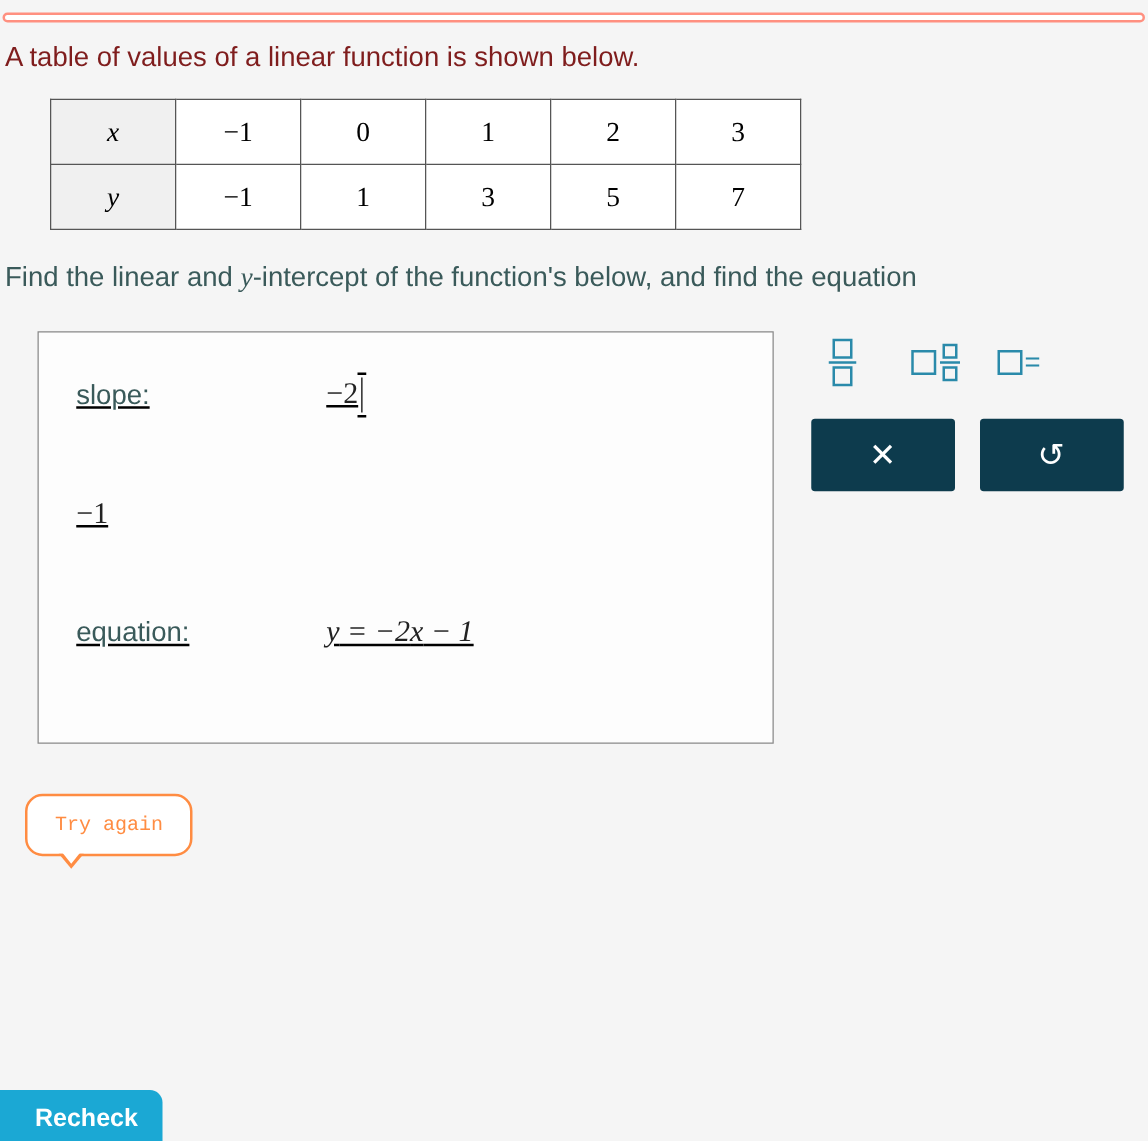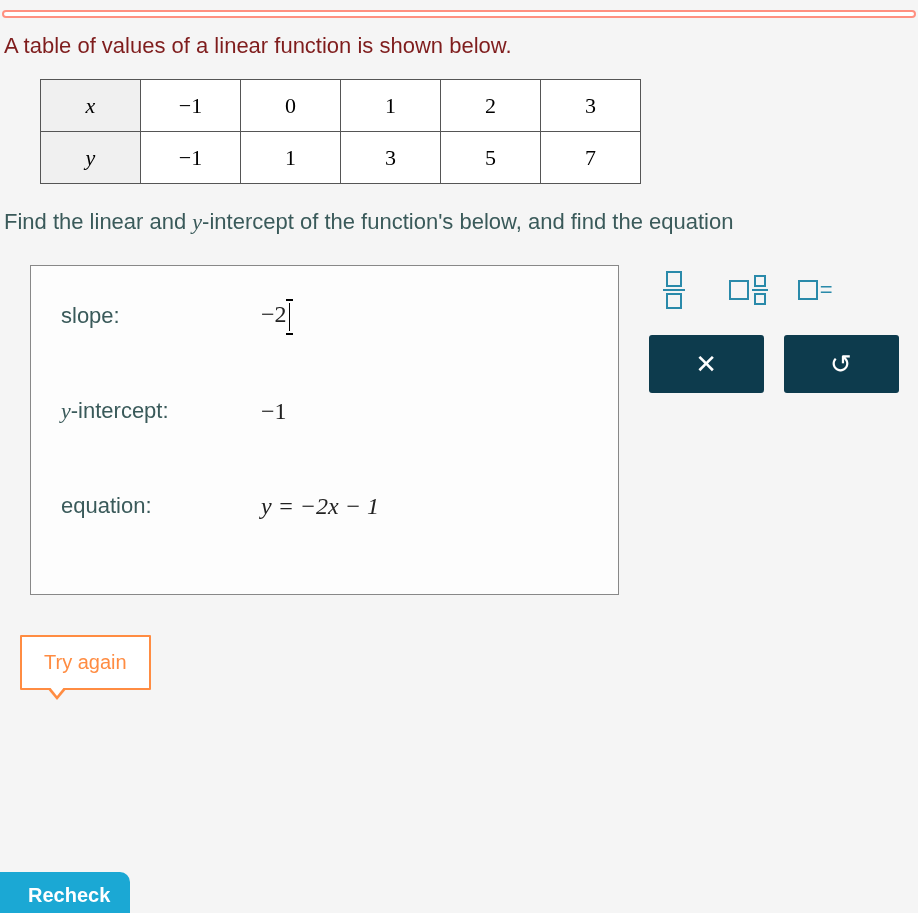--- a/index.html
+++ b/index.html
@@ -67,20 +67,21 @@
       width: 590px;
       height: 330px;
       padding: 30px 30px;
       background: #fdfdfd;
     }
     .answer-row {
       display: flex;
       align-items: center;
       margin-bottom: 55px;
       height: 40px;
+      text-decoration: underline;
     }
     .answer-label {
       width: 200px;
       font-size: 22px;
       color: #3a5a5a;
       font-family: Verdana, Arial, sans-serif;
     }
     .answer-value {
       font-size: 24px;
       font-family: 'Times New Roman', serif;
@@ -179,27 +180,28 @@
       align-items: center;
       justify-content: center;
       font-size: 26px;
       border-radius: 3px;
       cursor: pointer;
     }
     .try-again-btn {
       margin: 40px 0 0 20px;
       padding: 14px 22px;
       border: 2px solid #ff8c42;
-      border-radius: 1px;
+      border-radius: 14px;
       color: #ff8c42;
-      font-size: 20px;
+      font-size: 16px;
       background: #fff;
       display: inline-block;
       position: relative;
       cursor: pointer;
+      font-family: Liberation Mono, monospace;
     }
     .try-again-btn::after {
       content: '';
       position: absolute;
       bottom: -12px;
       left: 25px;
       width: 0;
       height: 0;
       border-left: 10px solid transparent;
       border-right: 10px solid transparent;
@@ -270,21 +272,20 @@
 
 <div class="workarea">
   <div class="answer-box">
     <div class="answer-row">
       <div class="answer-label">slope:</div>
       <div class="answer-value">
         <span>−2</span><span class="cursor-caret"></span>
       </div>
     </div>
     <div class="answer-row">
-      <div class="answer-label"><span style="font-style:italic;font-family:'Times New Roman',serif;">y</span>-intercept:</div>
       <div class="answer-value">−1</div>
     </div>
     <div class="answer-row" style="margin-bottom:0;">
       <div class="answer-label">equation:</div>
       <div class="answer-value" style="font-style:italic;">
         <span style="font-style:italic;">y</span> = −2<span style="font-style:italic;">x</span> − 1
       </div>
     </div>
   </div>
 

